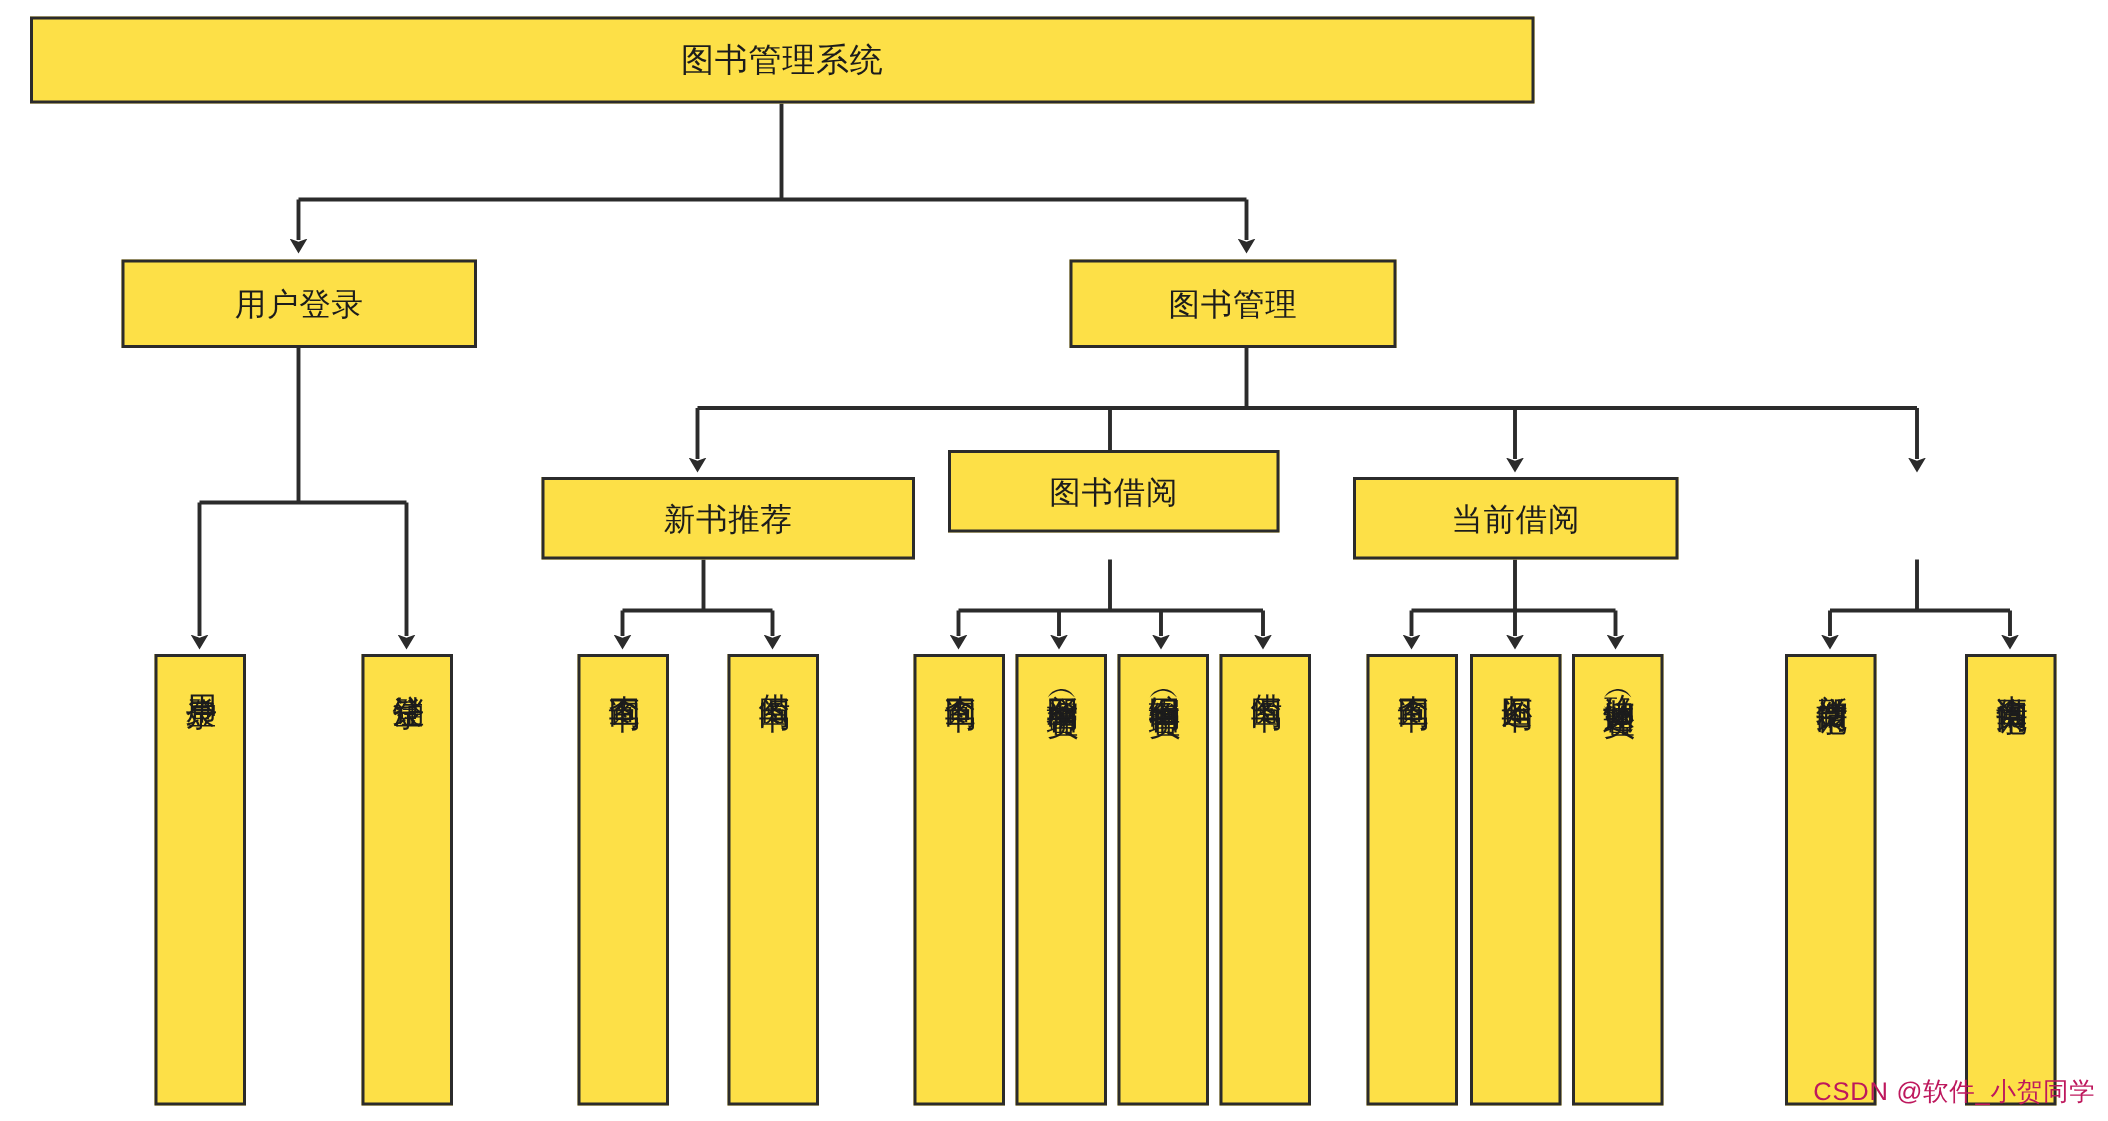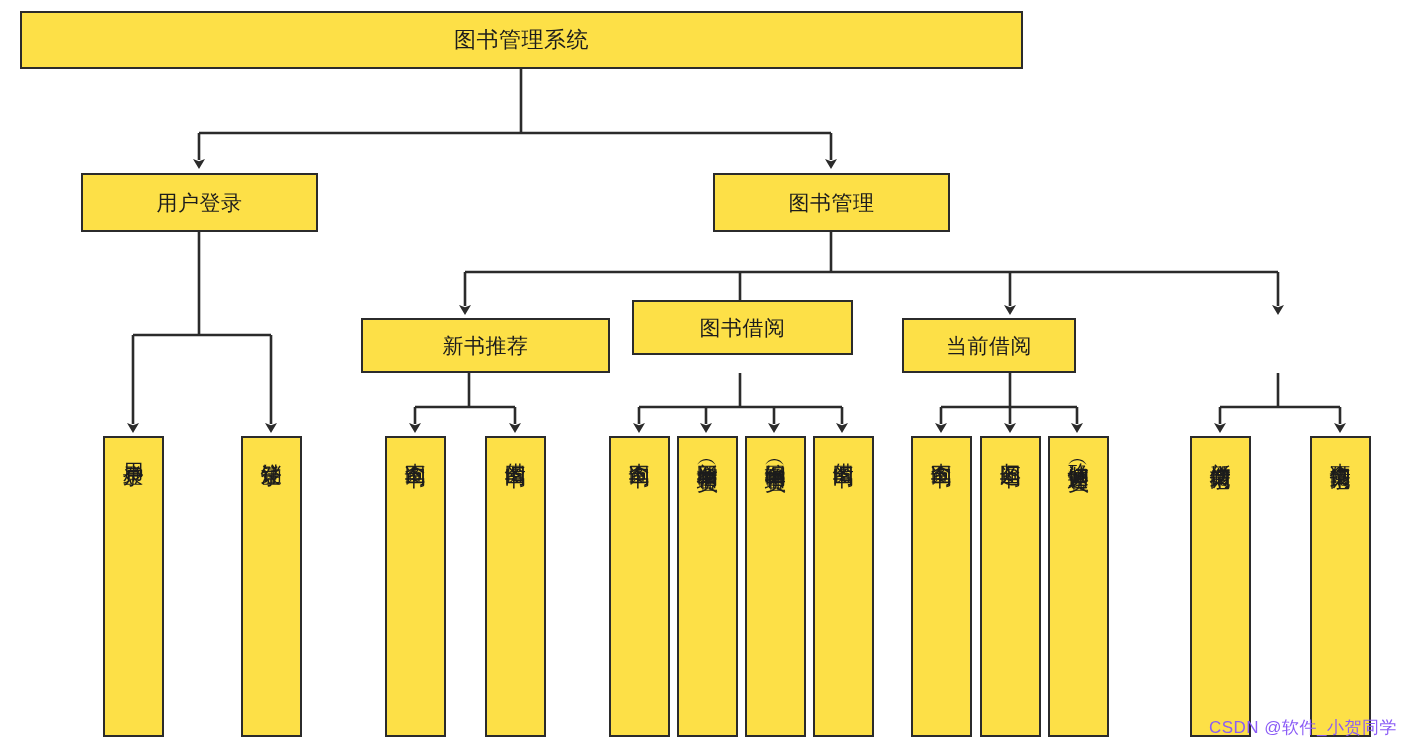--- a/index.html
+++ b/index.html
@@ -59,21 +59,21 @@
   .vwrap {
     width: 100%;
     display: flex;
     justify-content: center;
   }
   #watermark {
     position: absolute;
     right: 8px;
     bottom: 8px;
     font-size: 17px;
-    color: #8b5cf6;
+    color: #be185d;
     white-space: nowrap;
     letter-spacing: 0.5px;
   }
 </style>
 </head>
 <body>
 
 <div id="canvas">
 
   <svg id="edges" viewBox="0 0 1405 747">
@@ -126,31 +126,31 @@
     </g>
   </svg>
 
   <div class="node node-h node-root" style="left:20px; top:11px; width:1003px; height:58px;">
     <span>图书管理系统</span>
   </div>
 
   <div class="node node-h" style="left:81px; top:173px; width:237px; height:59px;">
     <span>用户登录</span>
   </div>
-  <div class="node node-h" style="left:713px; top:173px; width:237px; height:59px;">
+  <div class="node node-h" style="left:713px; top:173px; width:218px; height:59px;">
     <span>图书管理</span>
   </div>
 
   <div class="node node-h" style="left:361px; top:318px; width:249px; height:55px;">
     <span>新书推荐</span>
   </div>
   <div class="node node-h" style="left:632px; top:300px; width:221px; height:55px;">
     <span>图书借阅</span>
   </div>
-  <div class="node node-h" style="left:902px; top:318px; width:174px; height:55px;">
+  <div class="node node-h" style="left:902px; top:318px; width:217px; height:55px;">
     <span>当前借阅</span>
   </div>
 
   <div class="node node-v" style="left:103px; top:436px; width:61px; height:301px;">
     <div class="vwrap">
       <span class="vtext">用户登录</span>
     </div>
   </div>
   <div class="node node-v" style="left:241px; top:436px; width:61px; height:301px;">
     <div class="vwrap">

